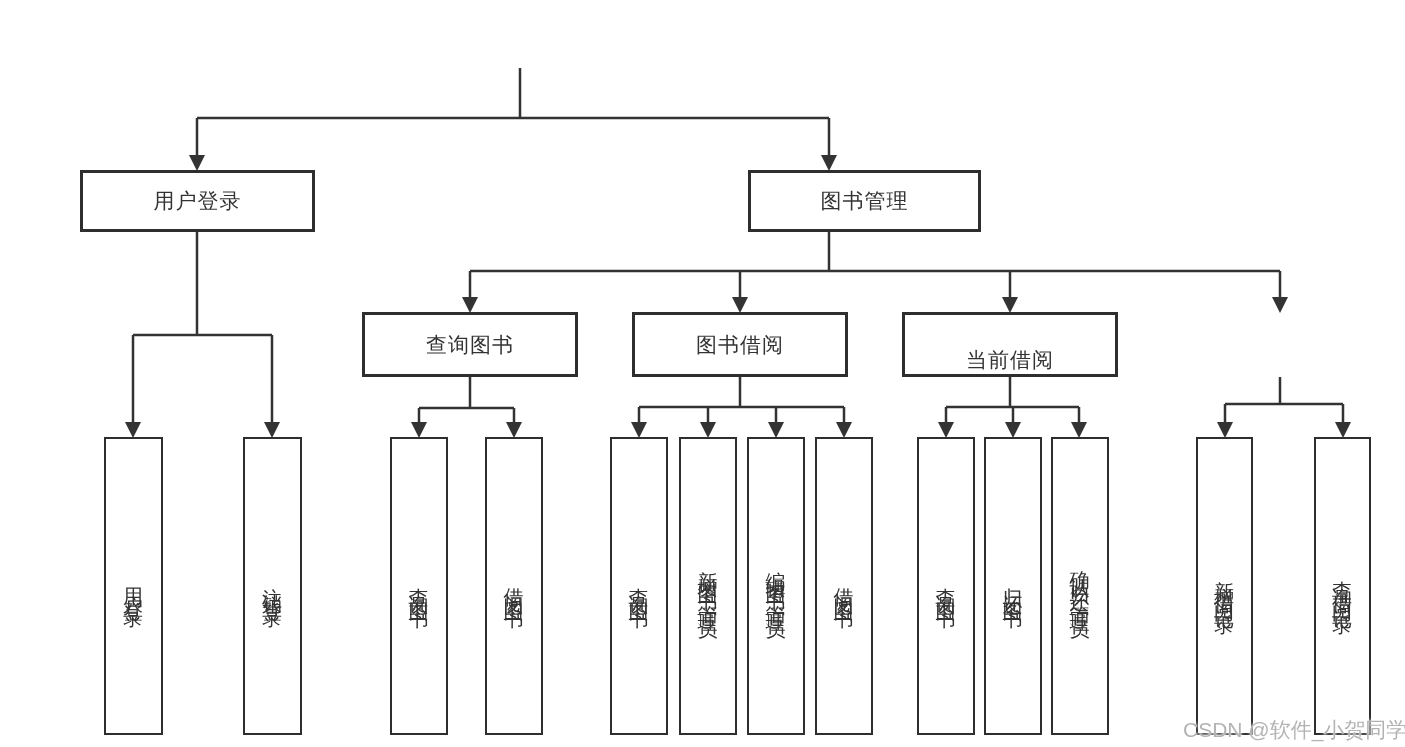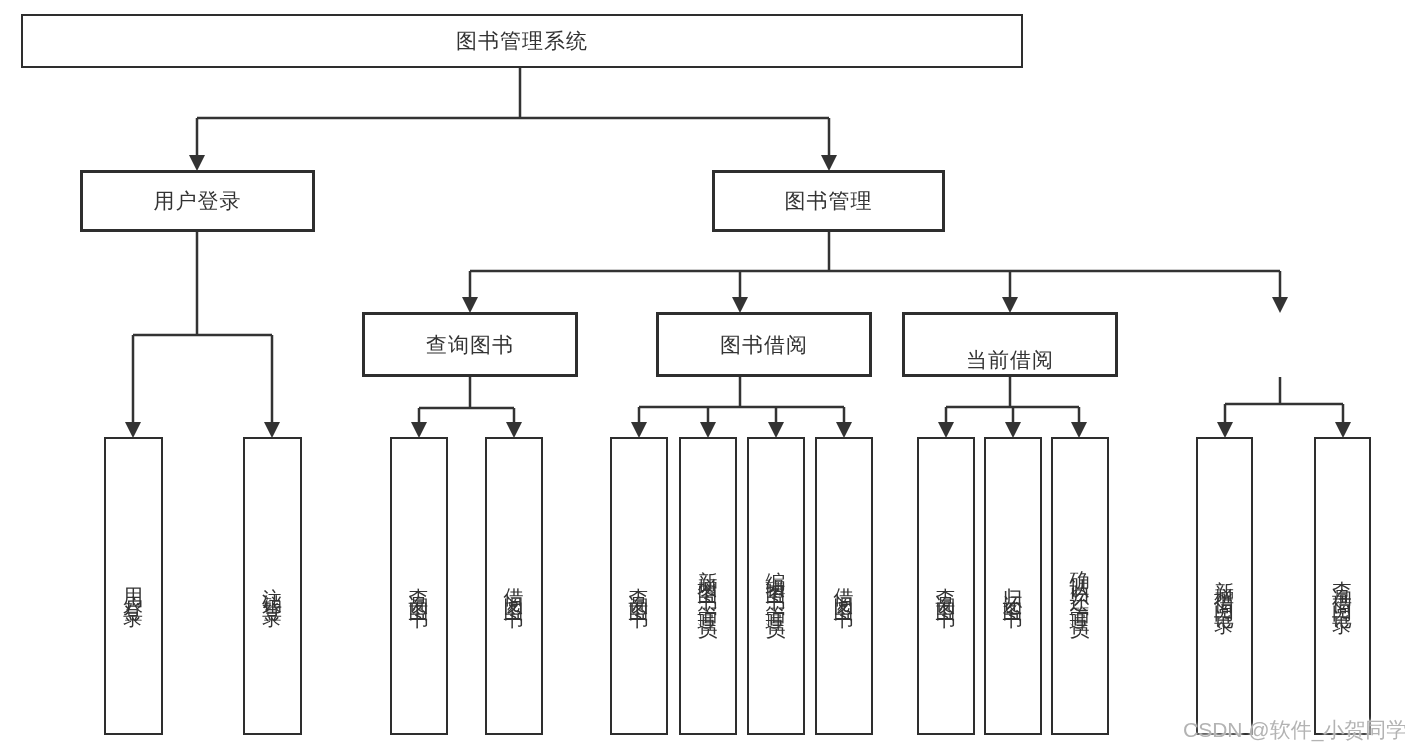--- a/index.html
+++ b/index.html
@@ -93,35 +93,32 @@
       <polygon points="768,422 784,422 776,438"></polygon>
       <polygon points="836,422 852,422 844,438"></polygon>
       <polygon points="938,422 954,422 946,438"></polygon>
       <polygon points="1005,422 1021,422 1013,438"></polygon>
       <polygon points="1071,422 1087,422 1079,438"></polygon>
       <polygon points="1217,422 1233,422 1225,438"></polygon>
       <polygon points="1335,422 1351,422 1343,438"></polygon>
     </g>
   </svg>
 
-  <div class="node root" style="left:21px; top:14px; width:1002px; height:54px;">
-    <span class="hlabel">图书管理系统</span>
-  </div>
 
   <div class="node" style="left:80px; top:170px; width:235px; height:62px;">
     <span class="hlabel">用户登录</span>
   </div>
-  <div class="node" style="left:712px; top:170px; width:233px; height:62px;">
+  <div class="node" style="left:748px; top:170px; width:233px; height:62px;">
     <span class="hlabel">图书管理</span>
   </div>
 
   <div class="node" style="left:362px; top:312px; width:216px; height:65px;">
     <span class="hlabel">查询图书</span>
   </div>
-  <div class="node" style="left:632px; top:312px; width:216px; height:65px;margin-left:24px;">
+  <div class="node" style="left:632px; top:312px; width:216px; height:65px;">
     <span class="hlabel">图书借阅</span>
   </div>
   <div class="node" style="left:902px; top:312px; width:216px; height:65px;align-items:flex-end;">
     <span class="hlabel">当前借阅</span>
   </div>
 
   <div class="node vbox" style="left:104px; top:437px; width:59px; height:298px;">
     <span class="vlabel">用户登录</span>
   </div>
   <div class="node vbox" style="left:243px; top:437px; width:59px; height:298px;">

